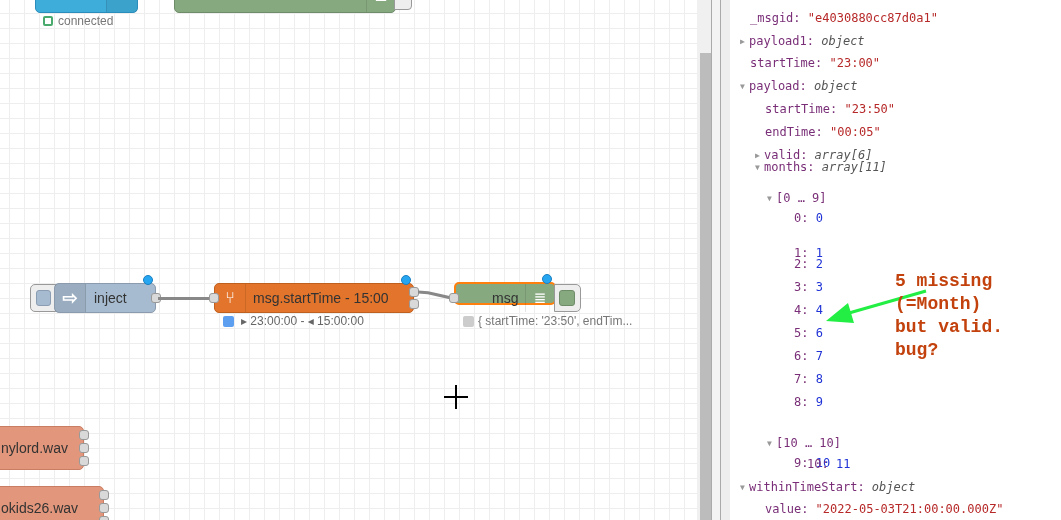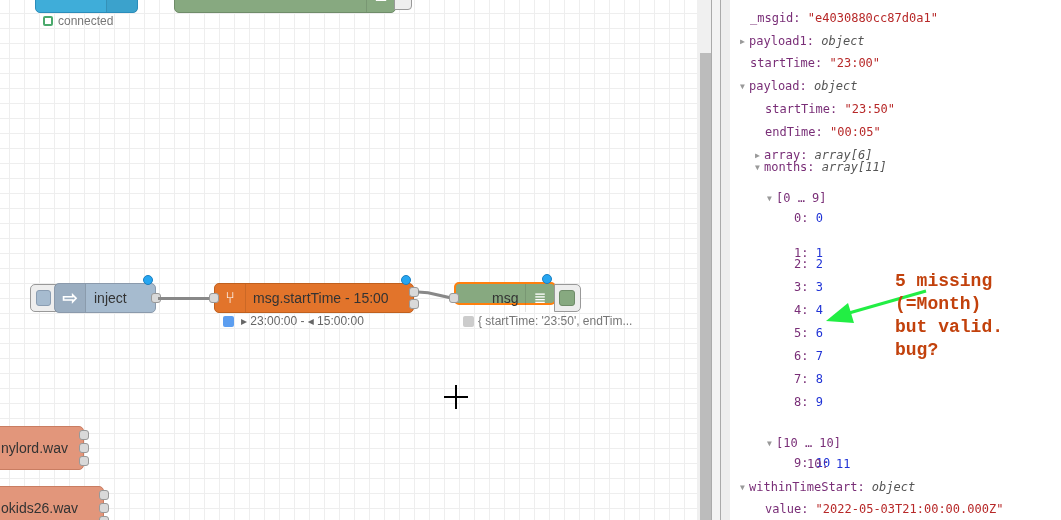--- a/index.html
+++ b/index.html
@@ -122,21 +122,21 @@
   <div class="row" style="left:10px;top:77px;">
     <span class="tri">▼</span><span class="key">payload</span><span class="key">: </span><span class="type">object</span>
   </div>
   <div class="row" style="left:35px;top:100px;">
     <span class="key">startTime</span><span class="key">: </span><span class="str">"23:50"</span>
   </div>
   <div class="row" style="left:35px;top:123px;">
     <span class="key">endTime</span><span class="key">: </span><span class="str">"00:05"</span>
   </div>
   <div class="row" style="left:25px;top:146px;">
-    <span class="tri">▶</span><span class="key">array</span><span class="key">: </span><span class="type">array[6]</span>
+    <span class="tri">▶</span><span class="key">valid</span><span class="key">: </span><span class="type">array[6]</span>
   </div>
   <div class="row" style="left:25px;top:158px;">
     <span class="tri">▼</span><span class="key">months</span><span class="key">: </span><span class="type">array[11]</span>
   </div>
   <div class="row" style="left:37px;top:189px;">
     <span class="tri">▼</span><span class="key">[0 … 9]</span>
   </div>
   <div class="row" style="left:64px;top:209px;"><span class="key">0</span><span class="key">: </span><span class="num">0</span></div>
   <div class="row" style="left:64px;top:216px;margin-top:28px;"><span class="key">1</span><span class="key">: </span><span class="num">1</span></div>
   <div class="row" style="left:64px;top:255px;"><span class="key">2</span><span class="key">: </span><span class="num">2</span></div>

